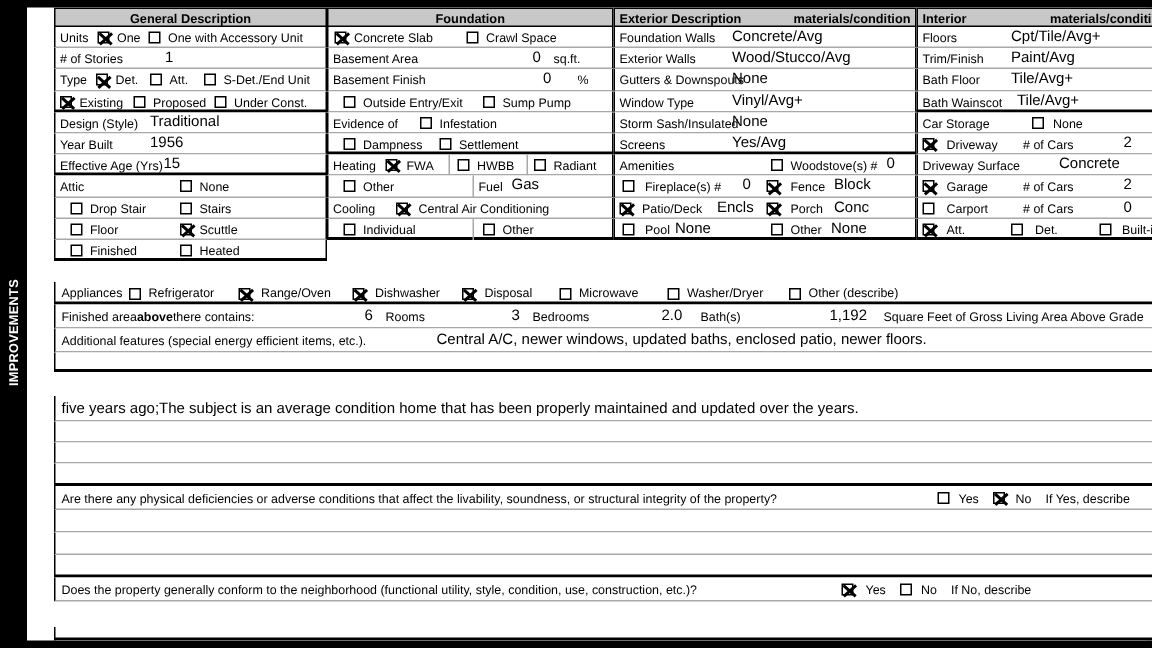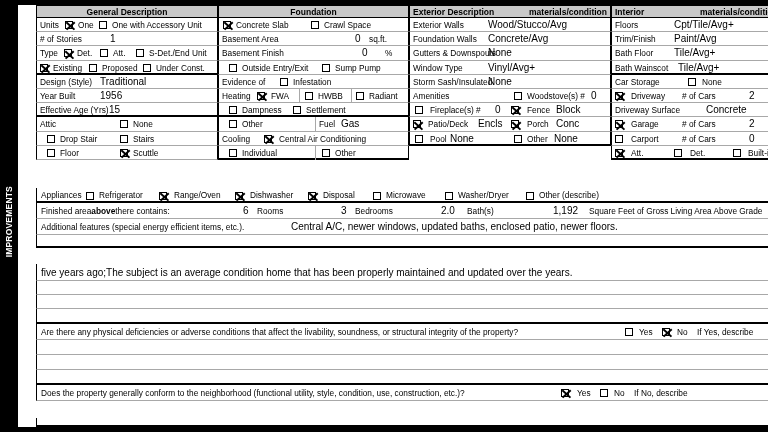--- a/index.html
+++ b/index.html
@@ -241,20 +241,34 @@
               <span class="lbl">Floor</span>
             </div>
           <div class="cell" style="left:83px">
               <span class="cb on"></span>
             </div>
           <div class="cell" style="left:96px">
               <span class="lbl">Scuttle</span>
             </div>
         </div>
 
+        <div class="row lastg">
+          <div class="cell" style="left:10px">
+              <span class="cb"></span>
+            </div>
+          <div class="cell" style="left:23px">
+              <span class="lbl">Finished</span>
+            </div>
+          <div class="cell" style="left:83px">
+              <span class="cb"></span>
+            </div>
+          <div class="cell" style="left:96px">
+              <span class="lbl">Heated</span>
+            </div>
+        </div>
       </div>
 
       <div class="col c2">
         <div class="chdr">Foundation</div>
 
         <div class="row">
           <div class="cell" style="left:4px">
               <span class="cb on"></span>
             </div>
           <div class="cell" style="left:17px">
@@ -313,20 +327,35 @@
               <span class="lbl">Evidence of</span>
             </div>
           <div class="cell" style="left:61px">
               <span class="cb"></span>
             </div>
           <div class="cell" style="left:74px">
               <span class="lbl">Infestation</span>
             </div>
         </div>
 
+        <div class="row thick">
+          <div class="cell" style="left:10px">
+              <span class="cb"></span>
+            </div>
+          <div class="cell" style="left:23px">
+              <span class="lbl">Dampness</span>
+            </div>
+          <div class="cell" style="left:74px">
+              <span class="cb"></span>
+            </div>
+          <div class="cell" style="left:87px">
+              <span class="lbl">Settlement</span>
+            </div>
+        </div>
+
         <div class="row">
           <div class="cell" style="left:3px">
               <span class="lbl">Heating</span>
             </div>
           <div class="cell" style="left:38px">
               <span class="cb on"></span>
             </div>
           <div class="cell" style="left:52px">
               <span class="lbl">FWA</span>
             </div>
@@ -336,35 +365,20 @@
             </div>
           <div class="cell" style="left:99px">
               <span class="lbl">HWBB</span>
             </div>
           <div class="vsep" style="left:132px"></div>
           <div class="cell" style="left:137px">
               <span class="cb"></span>
             </div>
           <div class="cell" style="left:150px">
               <span class="lbl">Radiant</span>
-            </div>
-        </div>
-
-        <div class="row thick">
-          <div class="cell" style="left:10px">
-              <span class="cb"></span>
-            </div>
-          <div class="cell" style="left:23px">
-              <span class="lbl">Dampness</span>
-            </div>
-          <div class="cell" style="left:74px">
-              <span class="cb"></span>
-            </div>
-          <div class="cell" style="left:87px">
-              <span class="lbl">Settlement</span>
             </div>
         </div>
 
         <div class="row">
           <div class="cell" style="left:10px">
               <span class="cb"></span>
             </div>
           <div class="cell" style="left:23px">
               <span class="lbl">Other</span>
             </div>
@@ -407,56 +421,64 @@
       </div>
 
       <div class="col c3">
         <div class="chdr">
           <span class="lft">Exterior Description</span>
           <span class="rgt">materials/condition</span>
         </div>
 
         <div class="row">
           <div class="cell" style="left:3px">
+              <span class="lbl">Foundation Walls</span>
+            </div>
+          <div class="cell" style="left:78px">
+              <span class="val">Concrete/Avg</span>
+            </div>
+        </div>
+        <div class="row">
+          <div class="cell" style="left:3px">
               <span class="lbl">Exterior Walls</span>
             </div>
           <div class="cell" style="left:78px">
               <span class="val">Wood/Stucco/Avg</span>
             </div>
         </div>
         <div class="row">
           <div class="cell" style="left:3px">
-              <span class="lbl">Foundation Walls</span>
-            </div>
-          <div class="cell" style="left:78px">
-              <span class="val">Concrete/Avg</span>
-            </div>
-        </div>
-        <div class="row">
-          <div class="cell" style="left:3px">
               <span class="lbl">Gutters &amp; Downspouts</span>
             </div>
           <div class="cell" style="left:78px">
               <span class="val">None</span>
             </div>
         </div>
         <div class="row">
           <div class="cell" style="left:3px">
               <span class="lbl">Window Type</span>
             </div>
           <div class="cell" style="left:78px">
               <span class="val">Vinyl/Avg+</span>
             </div>
         </div>
         <div class="row">
           <div class="cell" style="left:3px">
               <span class="lbl">Storm Sash/Insulated</span>
             </div>
           <div class="cell" style="left:78px">
               <span class="val">None</span>
+            </div>
+        </div>
+        <div class="row thick">
+          <div class="cell" style="left:3px">
+              <span class="lbl">Screens</span>
+            </div>
+          <div class="cell" style="left:78px">
+              <span class="val">Yes/Avg</span>
             </div>
         </div>
 
         <div class="row">
           <div class="cell" style="left:3px">
               <span class="lbl">Amenities</span>
             </div>
           <div class="cell" style="left:104px">
               <span class="cb"></span>
             </div>

